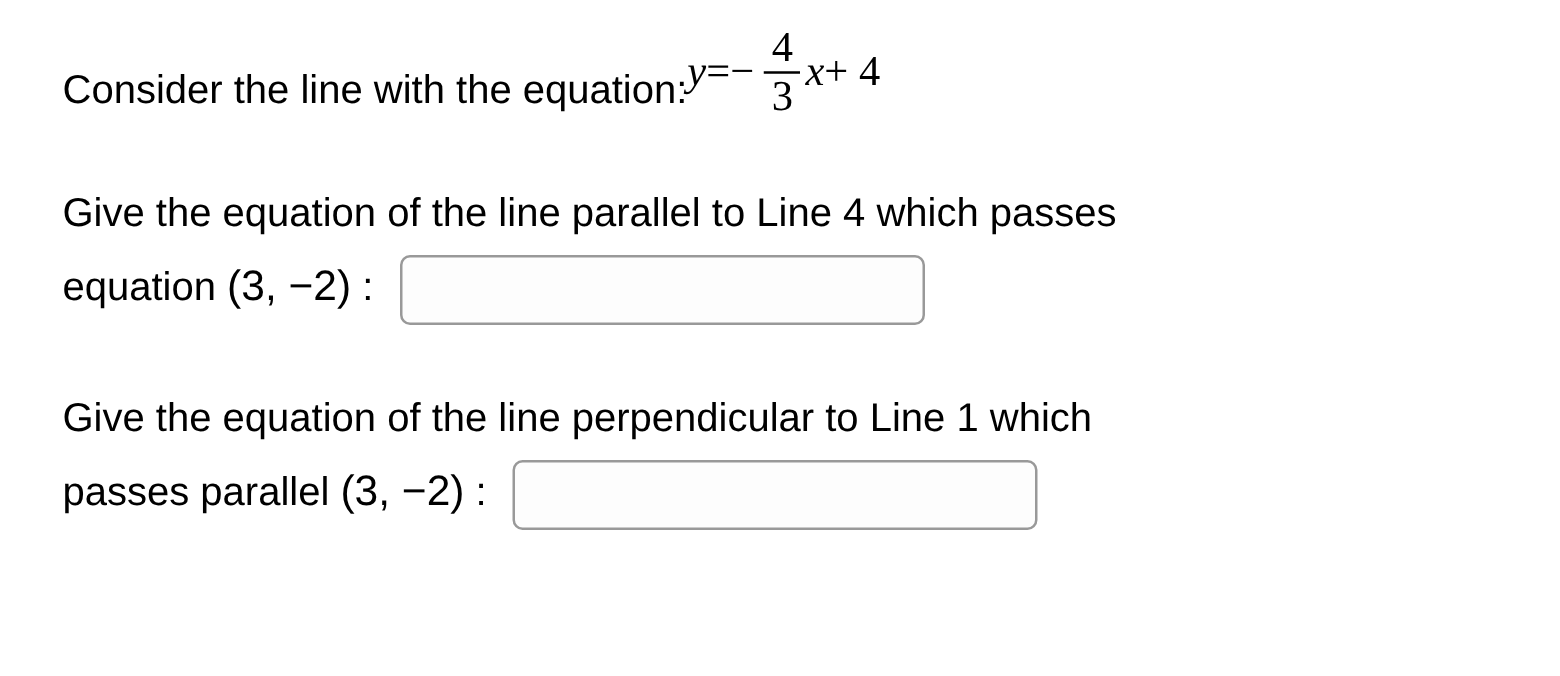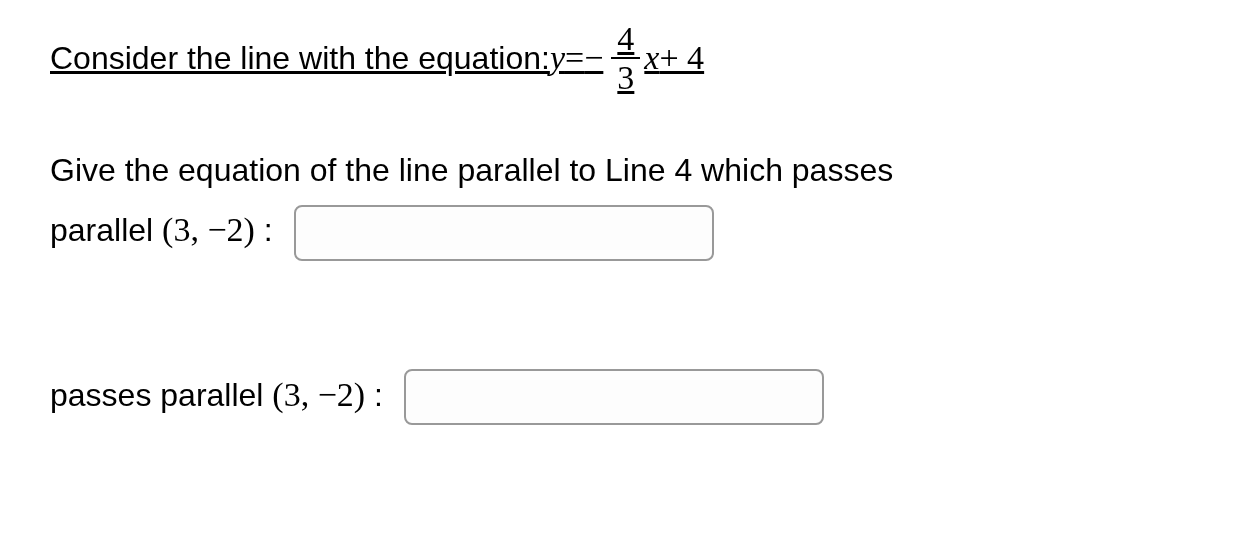--- a/index.html
+++ b/index.html
@@ -13,23 +13,22 @@
       background: #ffffff;
       font-family: 'Segoe UI', 'Lucida Sans', Arial, sans-serif;
       padding: 20px 50px;
       color: #000000;
     }
     .problem-line {
       font-size: 32px;
       line-height: 1.6;
       margin-bottom: 45px;
       display: flex;
-      align-items: center;
+      align-items: flex-end;
       flex-wrap: wrap;
-      text-decoration: underline;
     }
     .math {
       font-family: 'Cambria Math', 'Times New Roman', serif;
       font-style: italic;
     }
     .math-upright {
       font-family: 'Cambria Math', 'Times New Roman', serif;
       font-style: normal;
     }
     .equation-block {
@@ -69,21 +68,21 @@
       border: 2px solid #999;
       border-radius: 8px;
       background: #fdfdfd;
       vertical-align: middle;
       margin-left: 12px;
       font-size: 28px;
       padding: 0 12px;
       font-family: 'Cambria Math', 'Times New Roman', serif;
     }
     .point {
-      font-family: Liberation Serif, serif;
+      font-family: Liberation Sans, sans-serif;
       font-size: 34px;
     }
   </style>
 </head>
 <body>
 
 <div class="problem-line">
   <span>Consider the line with the equation: </span>
   <span class="equation-block">
     <span class="math">y</span>
@@ -94,24 +93,24 @@
       <span class="den">3</span>
     </span>
     <span class="math">x</span>
     <span class="math-upright"> + 4</span>
   </span>
 </div>
 
 <div class="question-block">
   <div class="question-text">
     <span>Give the equation of the line parallel to Line 4 which passes</span><br>
-    <span>parallel </span><span class="point">(3, −2)</span><span> : </span>
+    <span>equation </span><span class="point">(3, −2)</span><span> : </span>
     <input type="text" class="input-field" value="" style="">
   </div>
 </div>
 
 <div class="question-block">
   <div class="question-text">
-    <br>
+    <span>Give the equation of the line perpendicular to Line 1 which</span><br>
     <span>passes parallel </span><span class="point">(3, −2)</span><span> : </span>
     <input type="text" class="input-field" value="" style="">
   </div>
 </div>
 
 </body></html>

